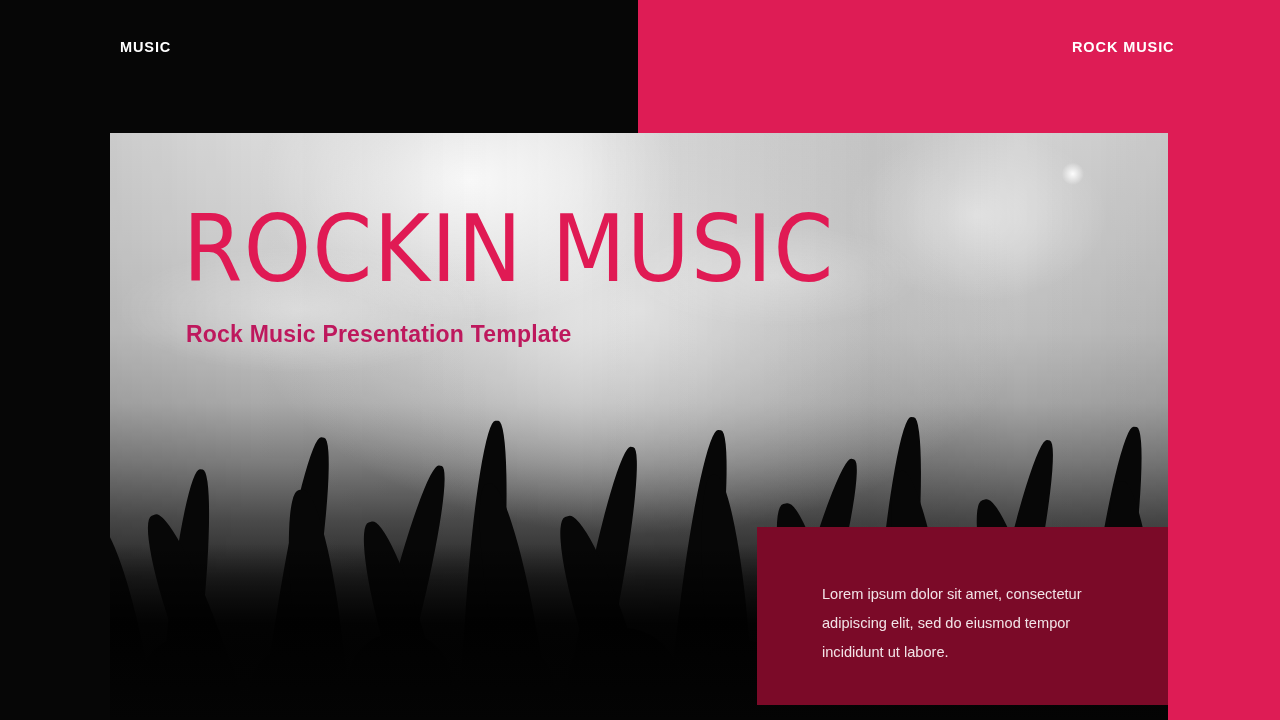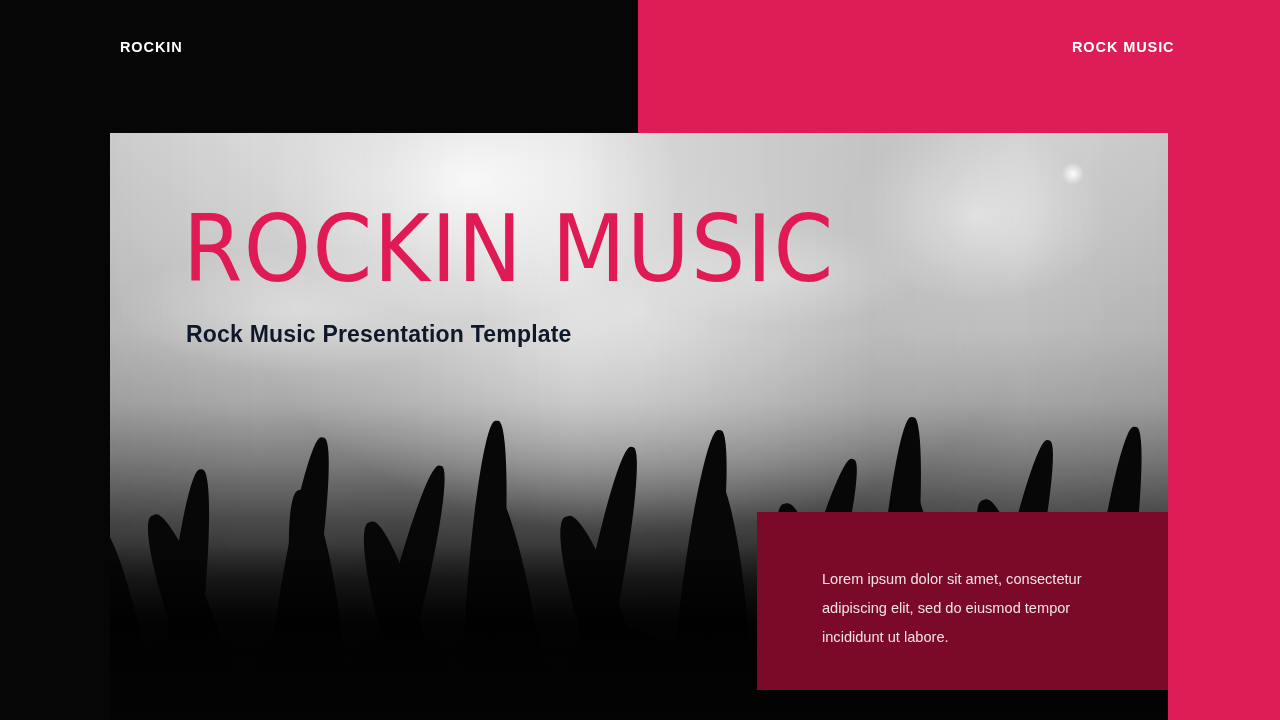--- a/index.html
+++ b/index.html
@@ -137,21 +137,21 @@
     position: absolute;
     left: 0; right: 0; bottom: 0;
     height: 30%;
     background: linear-gradient(to bottom, rgba(0,0,0,0.0) 0%, rgba(0,0,0,0.85) 45%, #040404 100%);
   }
 
   
   .redbox {
     position: absolute;
     left: 757px;
-    top: 512px;
+    top: 527px;
     width: 411px;
     height: 178px;
     background: #7B0A28;
   }
   .redbox-text {
     position: absolute;
     left: 65px;
     top: 53px;
     width: 296px;
     margin: 0;
@@ -178,38 +178,38 @@
     white-space: nowrap;
   }
   .subtitle {
     position: absolute;
     left: 186px;
     top: 318px;
     margin: 0;
     font-size: 23px;
     line-height: 32px;
     font-weight: bold;
-    color: #0f172a;
+    color: #be185d;
     letter-spacing: 0.2px;
     white-space: nowrap;
   }
 </style>
 </head>
 <body>
 
 <div id="slide">
 
   <div class="black-field"></div>
 
   <div class="crimson-column"></div>
 
   <div class="band-black"></div>
   <div class="band-crimson"></div>
 
-  <div class="hdr-label hdr-left">ROCKIN</div>
+  <div class="hdr-label hdr-left">MUSIC</div>
   <div class="hdr-label hdr-right">ROCK MUSIC</div>
 
   <div class="photo">
     <div class="photo-sky"></div>
     <div class="photo-vert"></div>
     <div class="photo-haze"></div>
 
     <div>
       <div class="hand" style="left:8px;   width:40px;  height:200px; transform:rotate(-12deg);"></div>
       <div class="hand" style="left:48px;  width:34px;  height:252px; transform:rotate(6deg);"></div>

